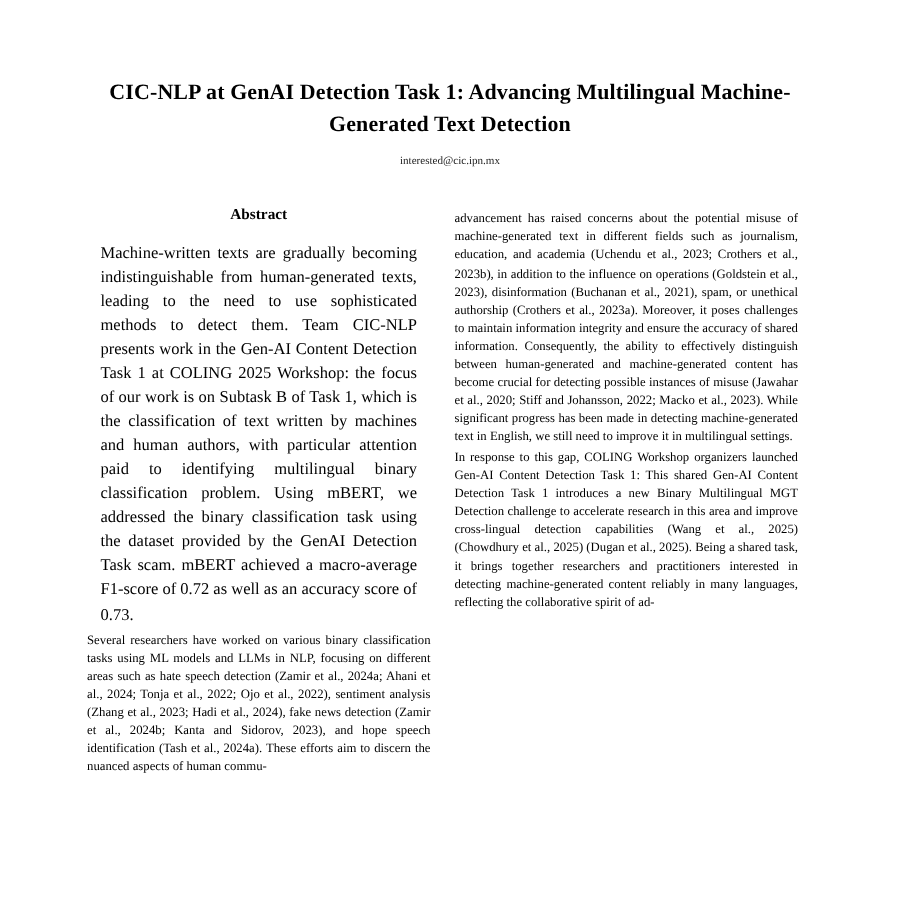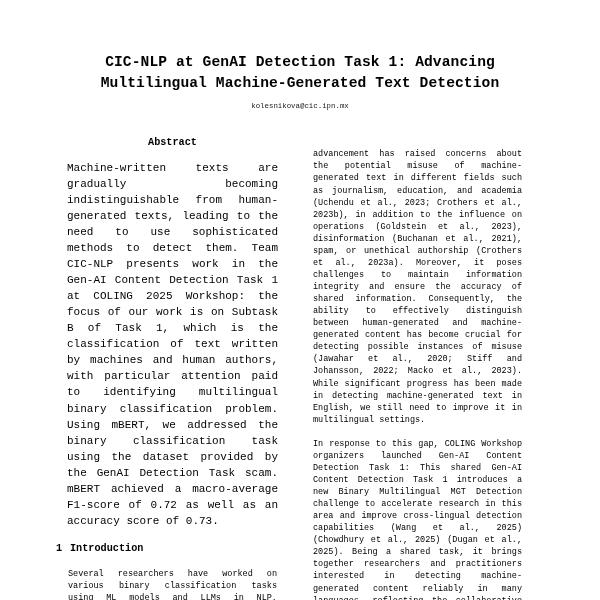--- a/index.html
+++ b/index.html
@@ -13,21 +13,20 @@
     font-family: "Liberation Serif", serif;
     color: #000000;
     overflow: hidden;
   }
   .page {
     width: 600px;
     height: 457px;
     box-sizing: border-box;
     padding: 52px 56px 0 56px;
     position: relative;
-    font-family: Liberation Mono, monospace;
   }
   .title {
     text-align: center;
     font-weight: bold;
     font-size: 14.6px;
     line-height: 1.45;
     margin: 0 4px 0 4px;
     letter-spacing: 0.1px;
   }
   .authors {
@@ -76,49 +75,46 @@
     display: inline-block;
     min-width: 14px;
   }
   .abstract-body {
     padding: 0 11px;
     text-align: justify;
     font-size: 11px;
     line-height: 1.46;
   }
   p {
-    margin: 12px;
+    margin: 2px;
   }
   p + p {
     margin-top: 0;
   }
   .indent {
     text-indent: 0;
   }
 </style>
 </head>
 <body>
 
 <div class="page">
 
   <div class="title">CIC-NLP at GenAI Detection Task 1: Advancing Multilingual Machine-Generated Text Detection</div>
 
 
 
-  <div class="email">kolesnikova@cic.ipn.mx</div>
+  <div class="email">interested@cic.ipn.mx</div>
 
   <div class="columns">
 
     <div class="col">
       <div class="sec-head">Abstract</div>
       <div class="abstract-body">Machine-written texts are gradually becoming indistinguishable from human-generated texts, leading to the need to use sophisticated methods to detect them. Team CIC-NLP presents work in the Gen-AI Content Detection Task 1 at COLING 2025 Workshop: the focus of our work is on Subtask B of Task 1, which is the classification of text written by machines and human authors, with particular attention paid to identifying multilingual binary classification problem. Using mBERT, we addressed the binary classification task using the dataset provided by the GenAI Detection Task scam. mBERT achieved a macro-average F1-score of 0.72 as well as an accuracy score of 0.73.</div>
 
-      <div class="sec-head-left">
-        <span class="num">1</span><span>Introduction</span>
-      </div>
       <p class="indent">Several researchers have worked on various binary classification tasks using ML models and LLMs in NLP, focusing on different areas such as hate speech detection (Zamir et al., 2024a; Ahani et al., 2024; Tonja et al., 2022; Ojo et al., 2022), sentiment analysis (Zhang et al., 2023; Hadi et al., 2024), fake news detection (Zamir et al., 2024b; Kanta and Sidorov, 2023), and hope speech identification (Tash et al., 2024a). These efforts aim to discern the nuanced aspects of human commu-</p>
     </div>
 
     <div class="col">
       <p>advancement has raised concerns about the potential misuse of machine-generated text in different fields such as journalism, education, and academia (Uchendu et al., 2023; Crothers et al., 2023b), in addition to the influence on operations (Goldstein et al., 2023), disinformation (Buchanan et al., 2021), spam, or unethical authorship (Crothers et al., 2023a). Moreover, it poses challenges to maintain information integrity and ensure the accuracy of shared information. Consequently, the ability to effectively distinguish between human-generated and machine-generated content has become crucial for detecting possible instances of misuse (Jawahar et al., 2020; Stiff and Johansson, 2022; Macko et al., 2023). While significant progress has been made in detecting machine-generated text in English, we still need to improve it in multilingual settings.</p>
       <p>In response to this gap, COLING Workshop organizers launched Gen-AI Content Detection Task 1: This shared Gen-AI Content Detection Task 1 introduces a new Binary Multilingual MGT Detection challenge to accelerate research in this area and improve cross-lingual detection capabilities (Wang et al., 2025) (Chowdhury et al., 2025) (Dugan et al., 2025). Being a shared task, it brings together researchers and practitioners interested in detecting machine-generated content reliably in many languages, reflecting the collaborative spirit of ad-</p>
     </div>
 
   </div>
 </div>

